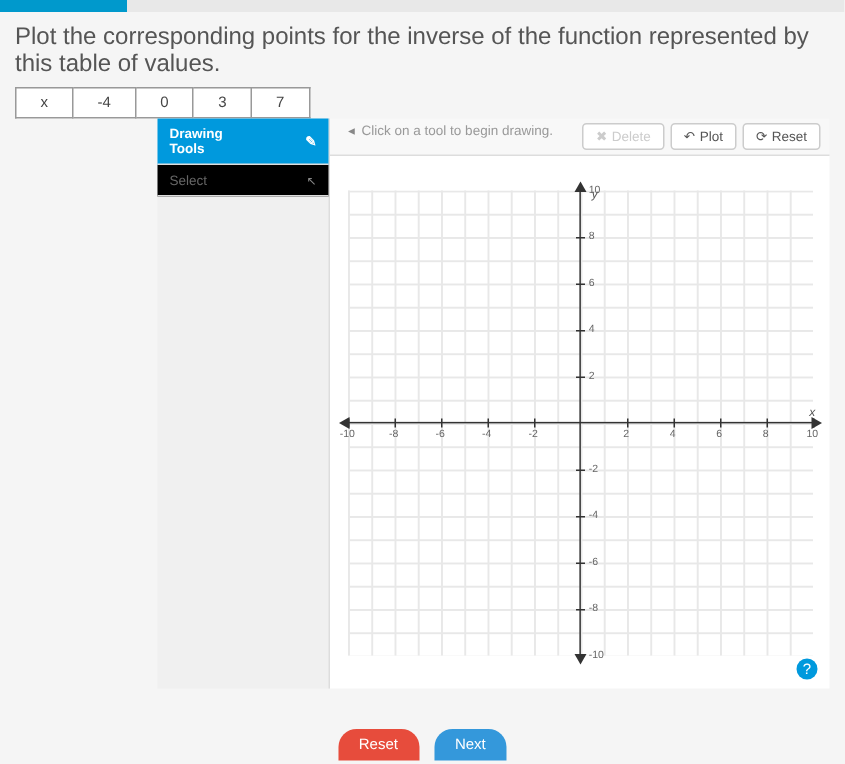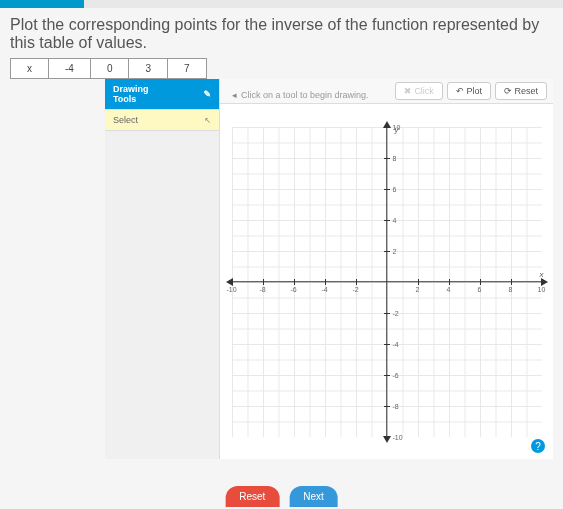--- a/index.html
+++ b/index.html
@@ -29,21 +29,21 @@
     }
     .data-table td {
       border: 1px solid #999;
       padding: 4px 16px;
       text-align: center;
       background: #fff;
       color: #444;
     }
     .toolbar-row {
       display: flex;
-      align-items: flex-end;
+      align-items: flex-start;
       margin-top: 10px;
       gap: 4px;
     }
     .hint {
       font-size: 9px;
       color: #999;
       padding-left: 6px;
       flex: 1;
     }
     .hint .arrow { color: #888; margin-right: 2px; }
@@ -75,21 +75,21 @@
       background: #f0f0f0;
       border-right: 1px solid #ddd;
       flex-shrink: 0;
       height: 380px;
     }
     .tool-item {
       padding: 5px 8px;
       font-size: 9px;
       color: #666;
       border-bottom: 1px solid #ddd;
-      background: #fef9c3;
+      background: #000000;
       display: flex;
       justify-content: space-between;
       align-items: center;
       cursor: pointer;
     }
     .tool-item.header {
       background: #0099dd;
       color: #fff;
       font-weight: bold;
       gap: 47px;
@@ -212,21 +212,21 @@
 
     <div style="flex:1; display:flex; flex-direction:column;">
       <div class="toolbar-row" style="margin-top:0; padding:3px 6px; background:#f8f8f8; border-bottom:1px solid #ddd;">
         <div class="hint">
           <span class="arrow">◂</span>
           <span>Click on a tool to begin drawing.</span>
         </div>
         <div class="action-buttons">
           <button class="btn disabled">
             <span class="icon">✖</span>
-            <span>Click</span>
+            <span>Delete</span>
           </button>
           <button class="btn undo">
             <span class="icon"></span>
             <span>Plot</span>
           </button>
           <button class="btn reset">
             <span class="icon"></span>
             <span>Reset</span>
           </button>
         </div>

